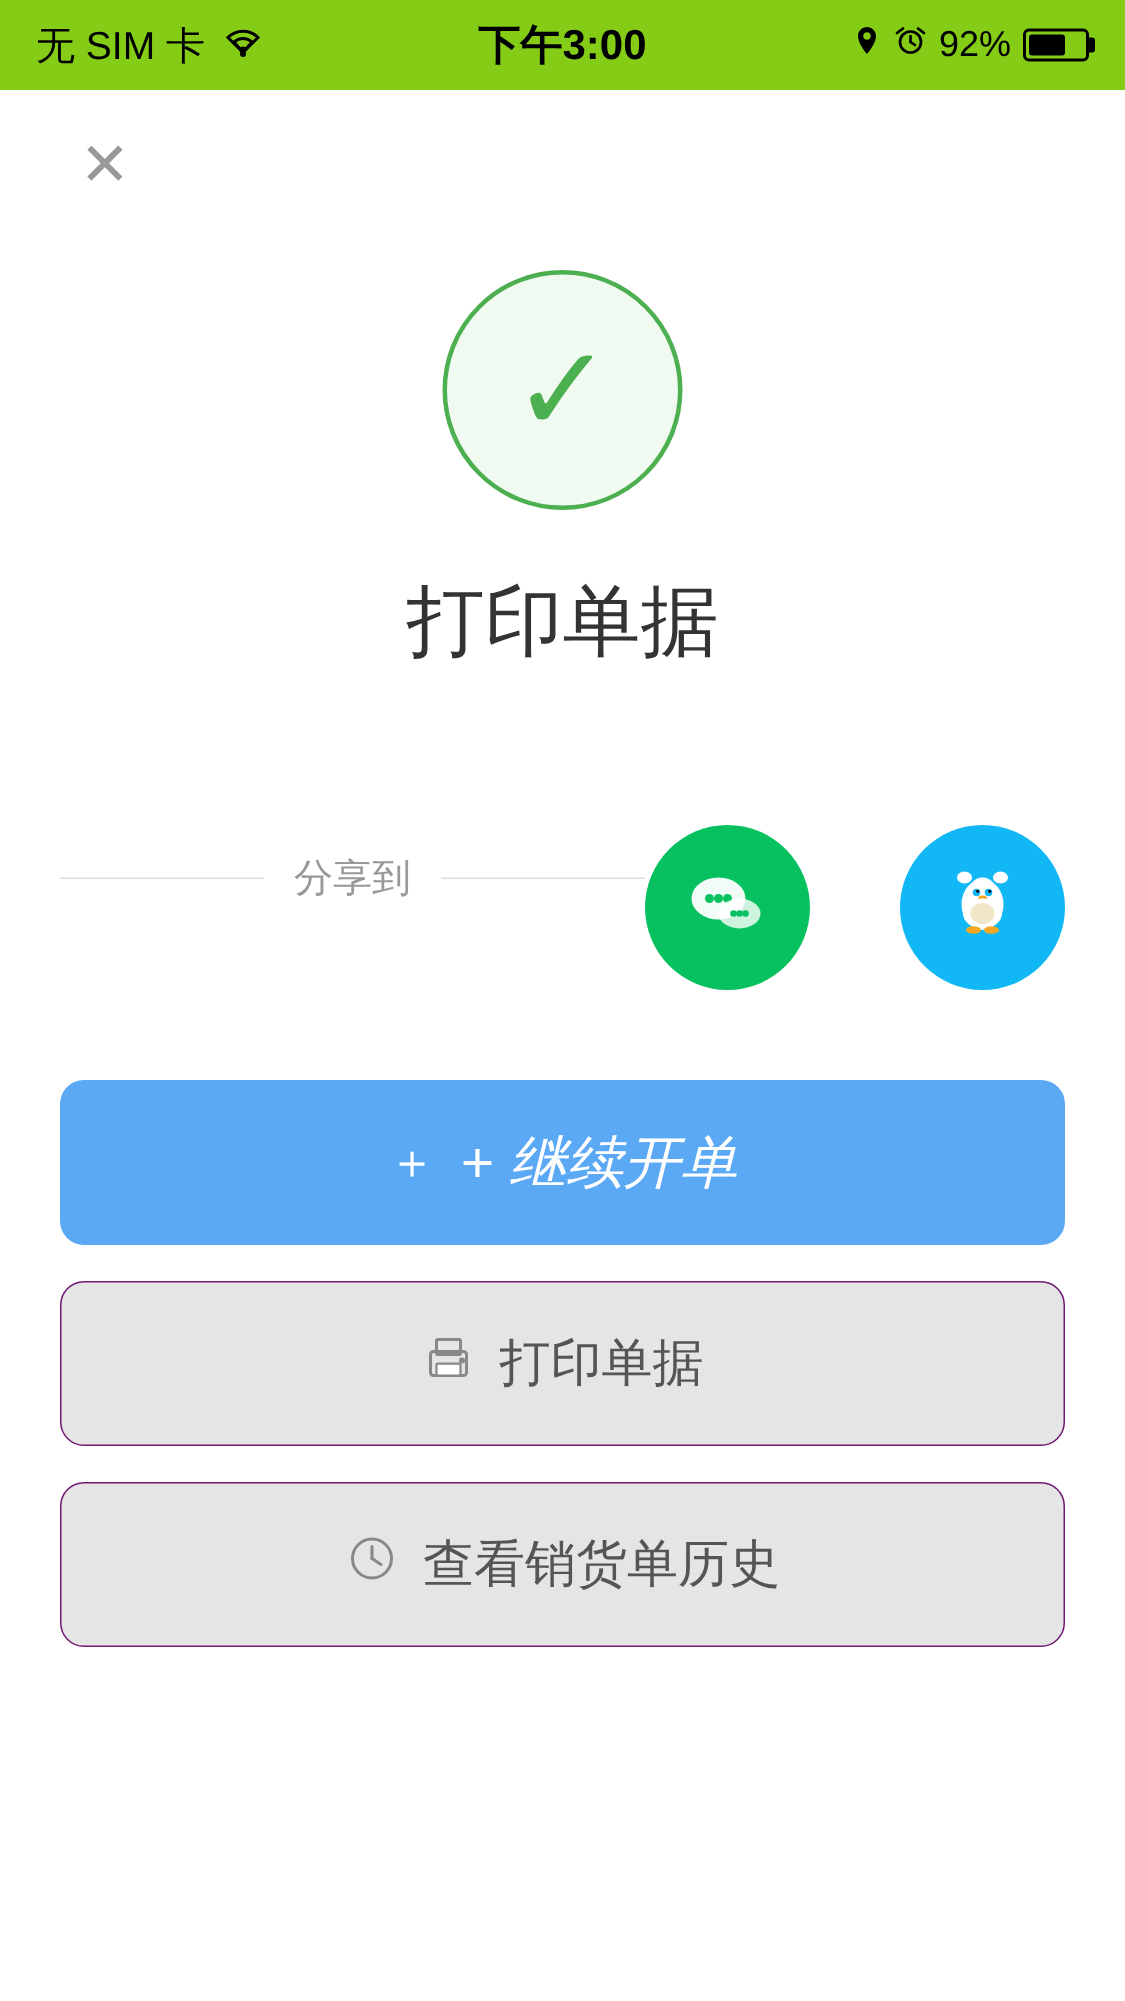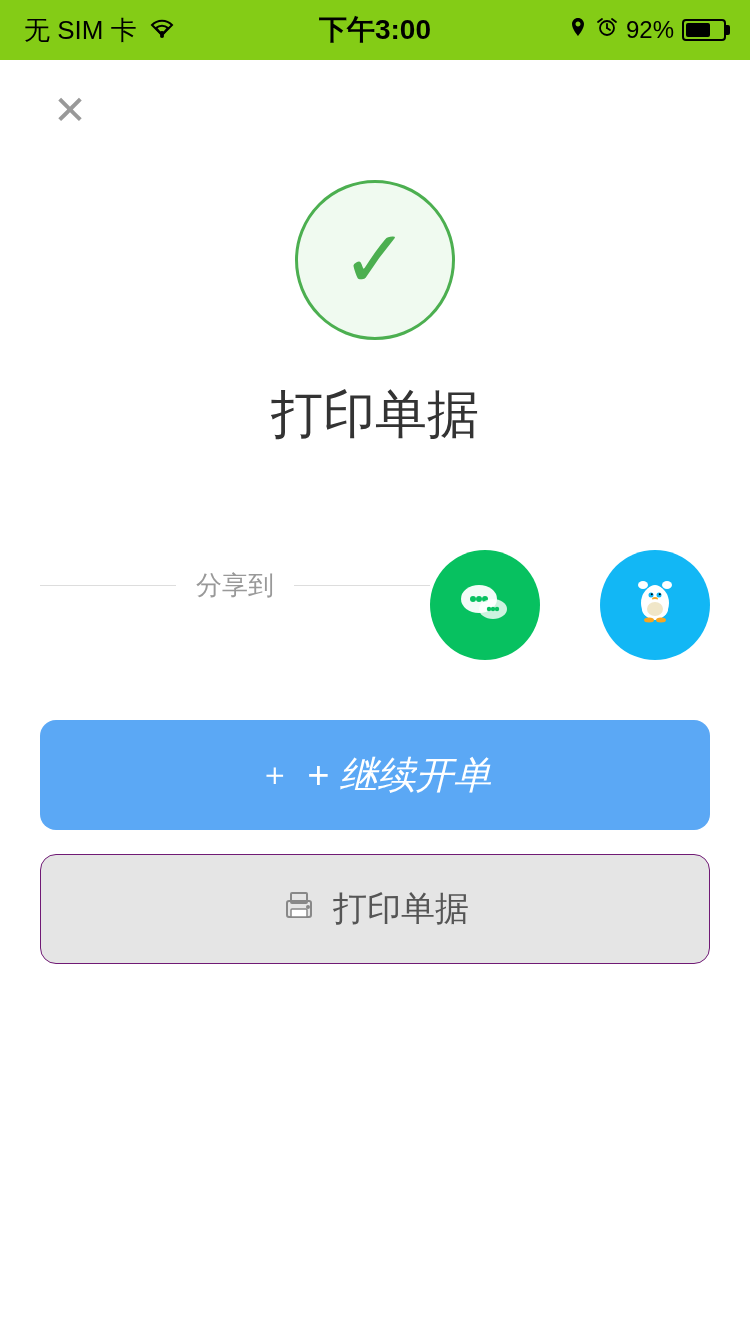--- a/index.html
+++ b/index.html
@@ -326,15 +326,25 @@
         <svg width="36" height="36" viewBox="0 0 36 36" fill="none">
           <rect x="6" y="14" width="24" height="16" rx="2" stroke="#888" stroke-width="2" fill="none"></rect>
           <rect x="10" y="22" width="16" height="8" rx="1" fill="#fff" stroke="#888" stroke-width="1.5"></rect>
           <rect x="10" y="6" width="16" height="10" rx="1" stroke="#888" stroke-width="2" fill="none"></rect>
           <circle cx="27" cy="20" r="2" fill="#888"></circle>
         </svg>
       </span>
       <span style="font-size:34px; color:#555;">打印单据</span>
     </button>
 
+    <button class="action-btn action-btn-secondary">
+      <span class="btn-icon">
+        <svg width="36" height="36" viewBox="0 0 36 36" fill="none">
+          <circle cx="18" cy="18" r="13" stroke="#888" stroke-width="2" fill="none"></circle>
+          <line x1="18" y1="10" x2="18" y2="18" stroke="#888" stroke-width="2" stroke-linecap="round"></line>
+          <line x1="18" y1="18" x2="24" y2="22" stroke="#888" stroke-width="2" stroke-linecap="round"></line>
+        </svg>
+      </span>
+      <span style="font-size:34px; color:#555;">查看销货单历史</span>
+    </button>
   </div>
 
 </div>
 
 </body></html>

